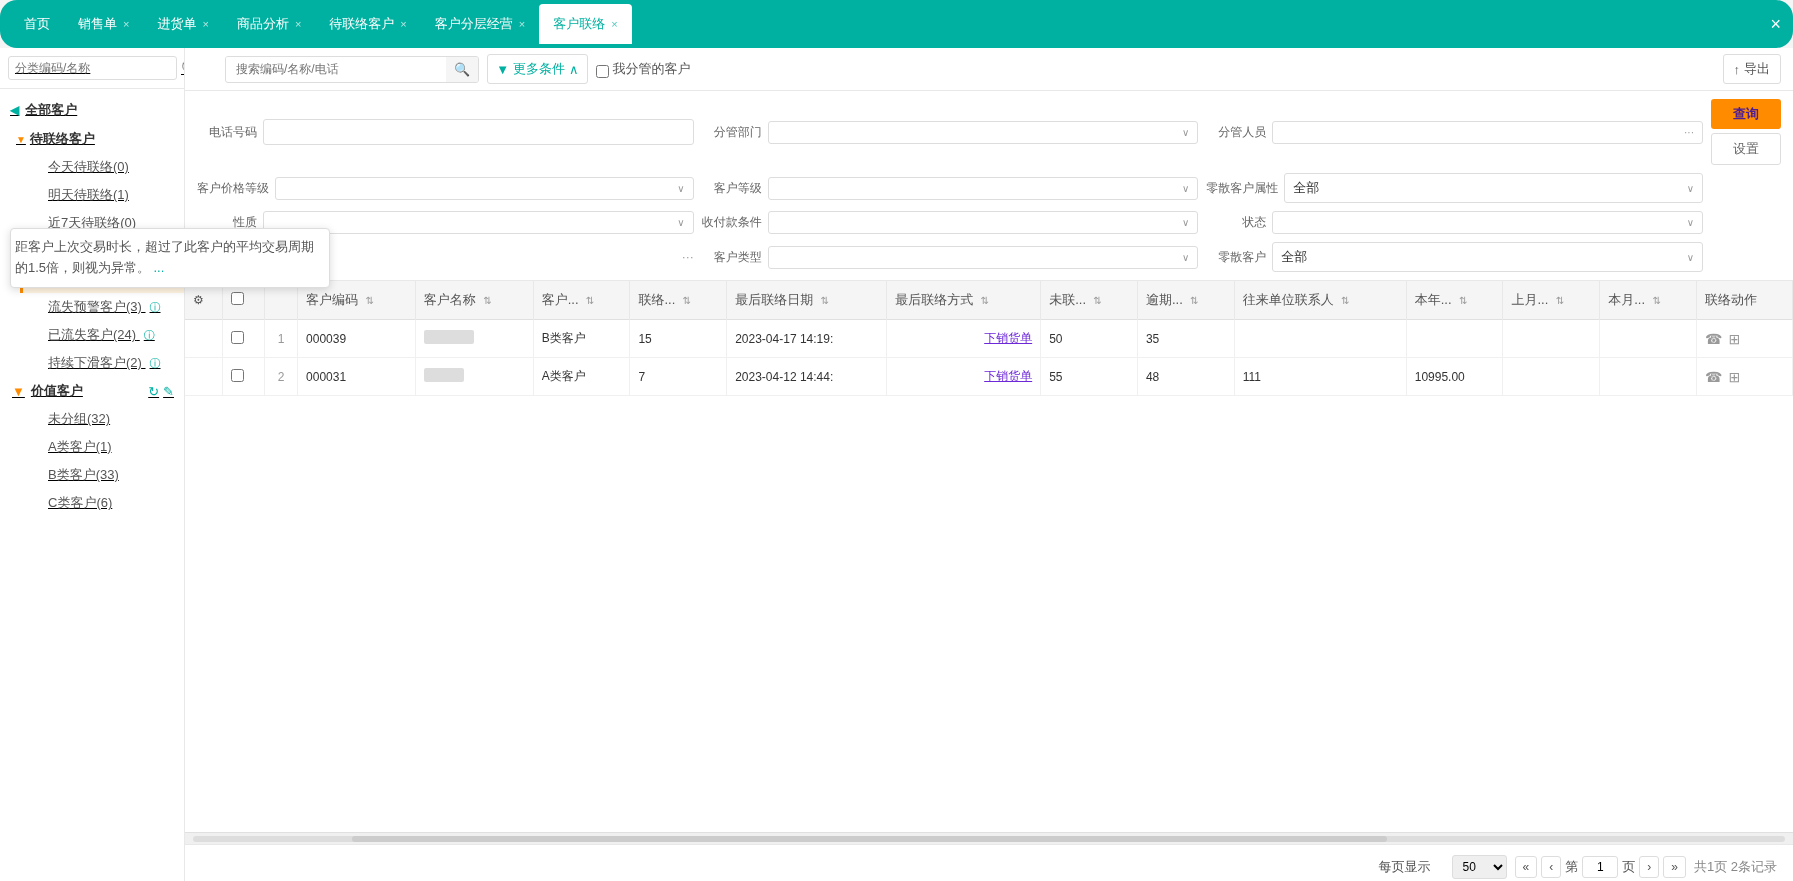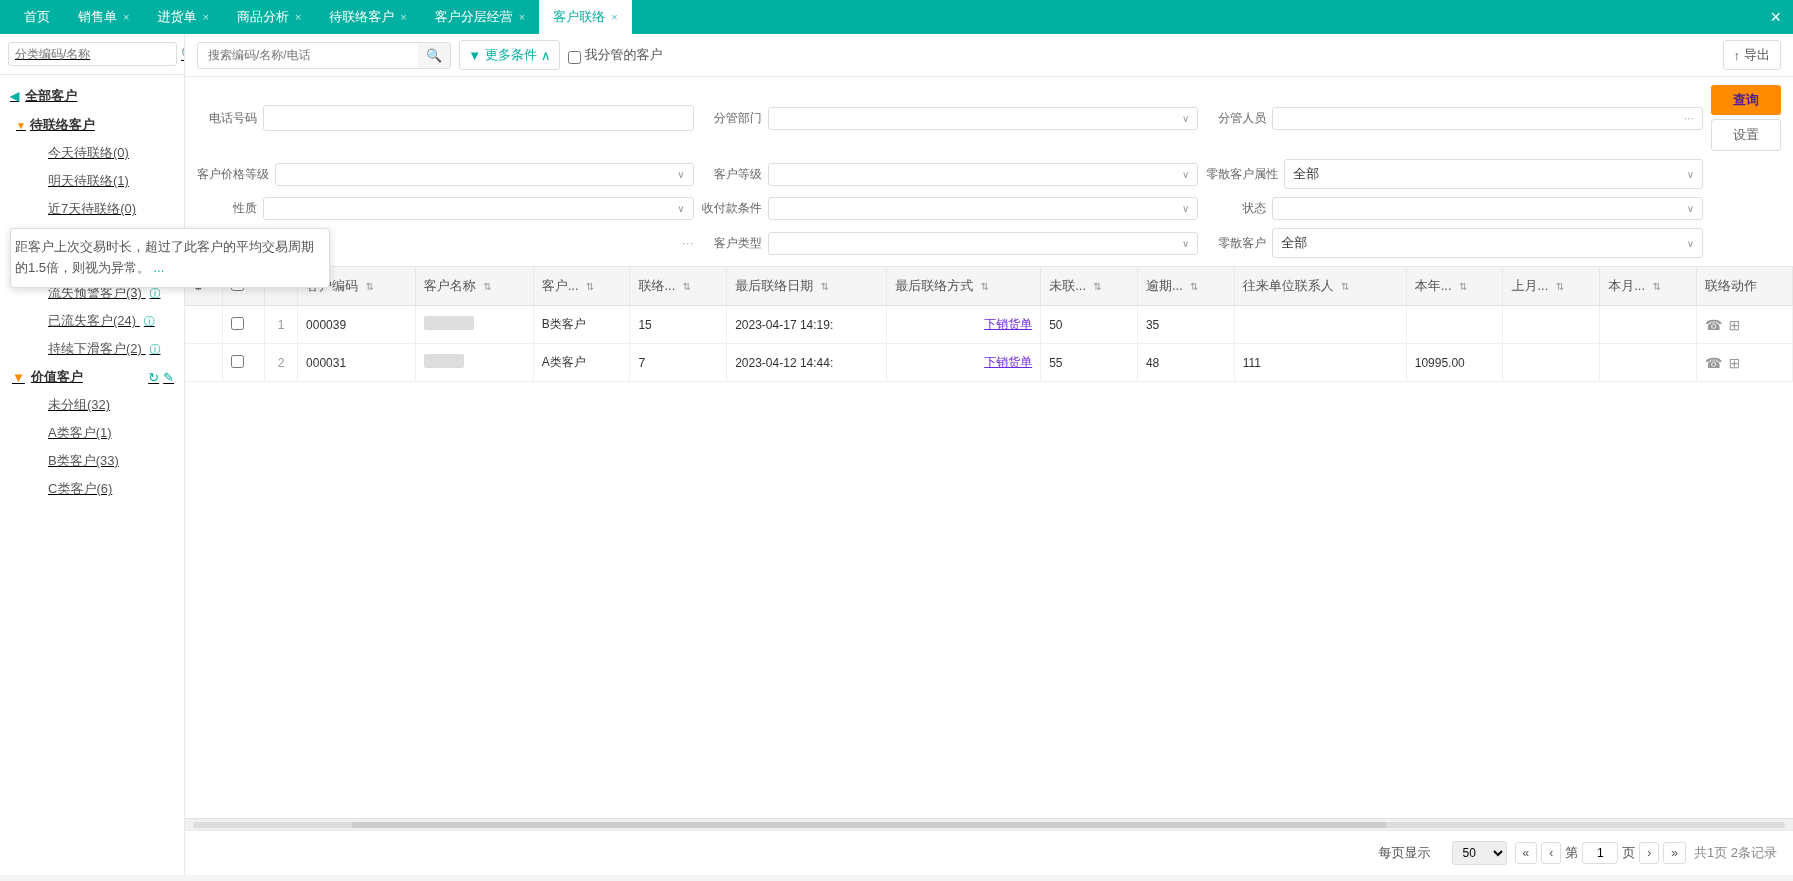--- a/index.html
+++ b/index.html
@@ -1,22 +1,22 @@
 <!DOCTYPE html>
 <html><head>
   <meta charset="utf-8">
   <style>
     * { box-sizing: border-box; margin: 0; padding: 0; font-family: 'Microsoft YaHei', Arial, sans-serif; font-size: 13px; }
     body { background: #f5f5f5; overflow: hidden; width: 1793px; height: 881px; }
 
     
     .top-nav {
       display: flex; align-items: center;
-      background: #00b0a0; height: 34px; padding: 0 10px;
-      color: white; position: relative;
+      background: #00b0a0; height: 48px; padding: 0 10px;
+      color: white; position: relative; border-radius: 17px;
     }
     .top-nav .nav-item {
       padding: 0 14px; height: 40px; display: flex; align-items: center;
       cursor: pointer; font-size: 13px; color: white; white-space: nowrap;
     }
     .top-nav .nav-item.active {
       background: white; color: #00b0a0; border-radius: 4px 4px 0 0;
     }
     .top-nav .nav-item .close-x {
       margin-left: 6px; font-size: 11px; opacity: 0.7;
@@ -87,21 +87,21 @@
       flex: 1; display: flex; flex-direction: column; overflow: hidden;
     }
 
     
     .filter-bar {
       background: white; border-bottom: 1px solid #e8e8e8;
       padding: 6px 12px; display: flex; align-items: center; gap: 8px;
     }
     .filter-bar .search-box {
       display: flex; align-items: center; border: 1px solid #ddd;
-      border-radius: 3px; overflow: hidden;
+      border-radius: 3px; overflow: hidden; margin-left: 28px;
     }
     .filter-bar .search-box input {
       border: none; padding: 5px 10px; font-size: 12px;
       outline: none; width: 220px;
     }
     .filter-bar .search-box .s-icon {
       padding: 5px 8px; background: #f5f5f5; color: #999; cursor: pointer;
     }
     .filter-btn {
       display: flex; align-items: center; gap: 4px;

